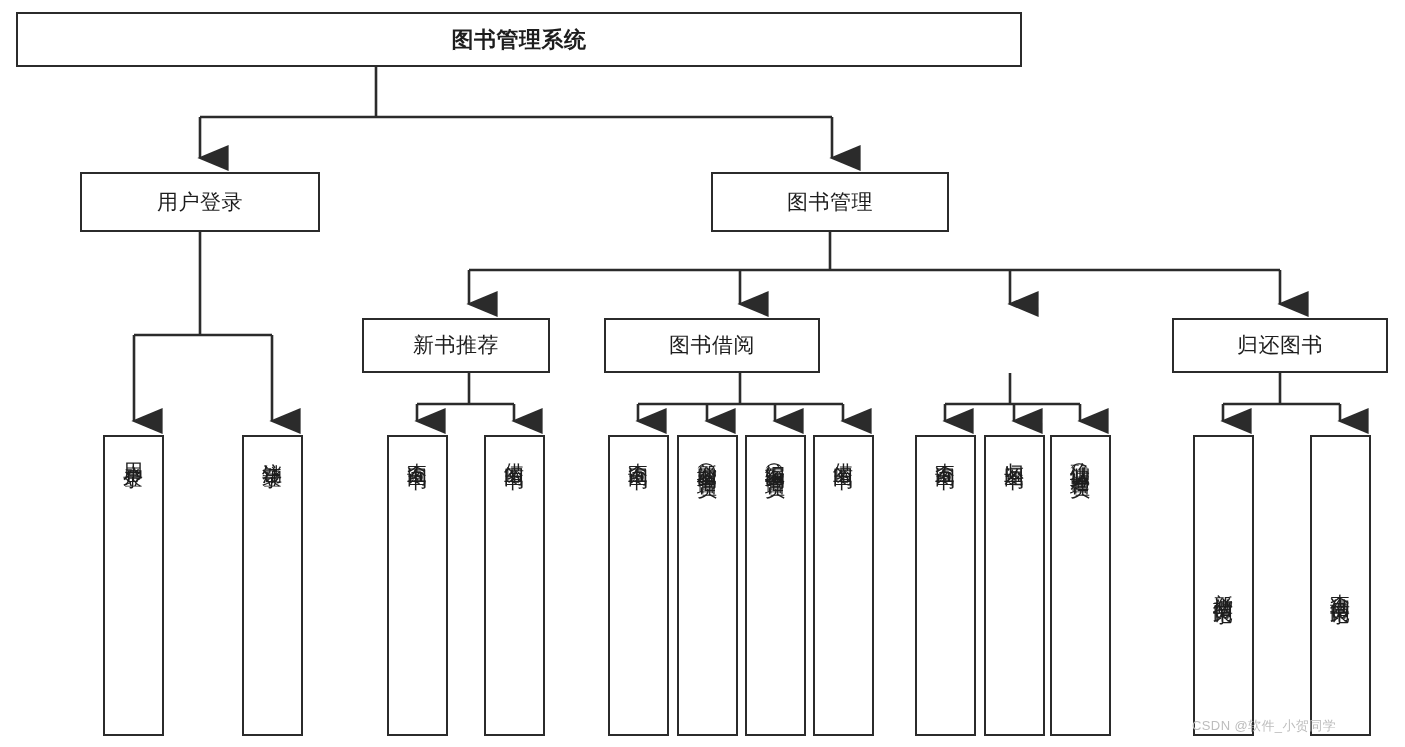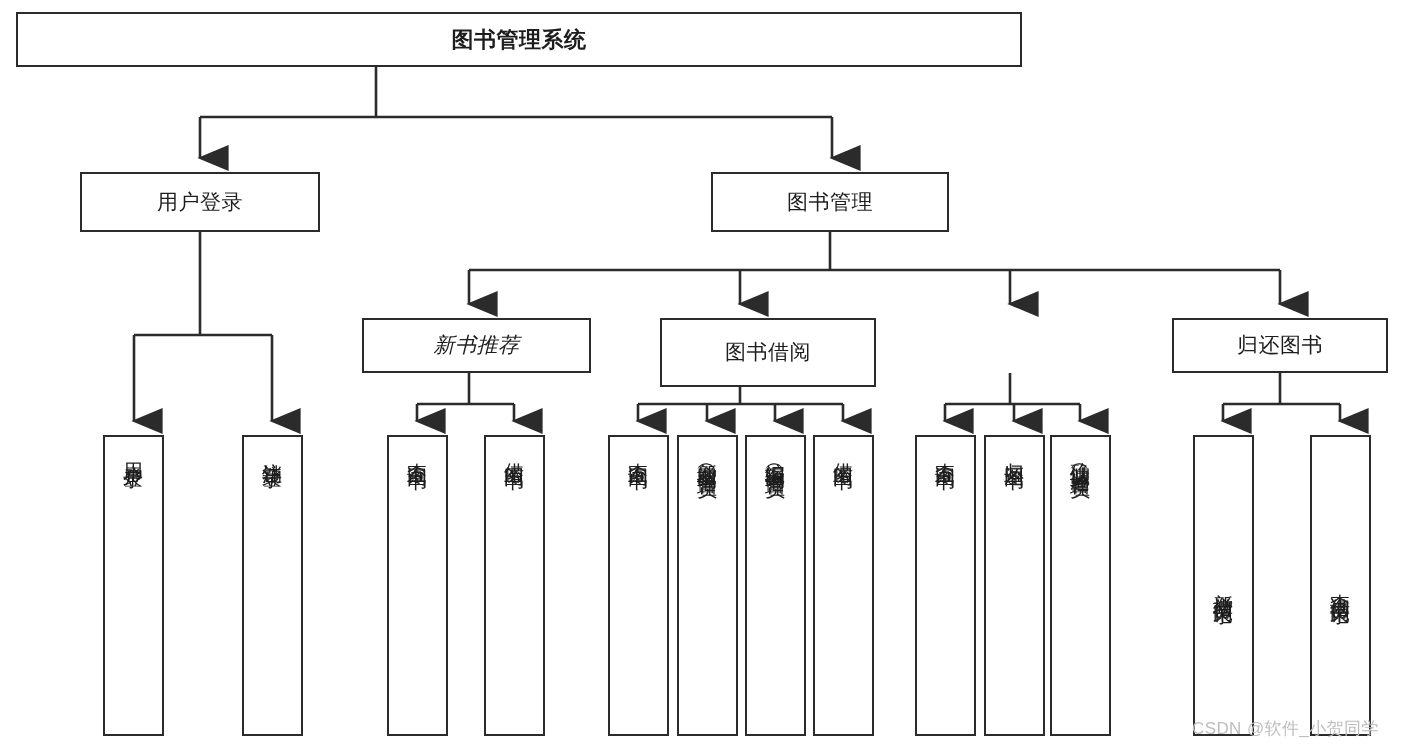--- a/index.html
+++ b/index.html
@@ -63,21 +63,21 @@
     line-height: 1;
     max-height: 100%;
   }
   .node.vert.centered {
     align-items: center;
     padding-top: 0;
   }
   .watermark {
     position: absolute;
     color: #bdbdbd;
-    font-size: 17px;
+    font-size: 13px;
     letter-spacing: 0.4px;
     white-space: nowrap;
   }
 </style>
 </head>
 <body>
 
 <div id="canvas">
 
   <svg id="wires" viewBox="0 0 1405 747">
@@ -134,24 +134,24 @@
     <span class="node-label">图书管理系统</span>
   </div>
 
   <div class="node horiz" style="left: 80px; top: 172px; width: 240px; height: 60px;">
     <span class="node-label">用户登录</span>
   </div>
   <div class="node horiz" style="left: 711px; top: 172px; width: 238px; height: 60px;">
     <span class="node-label">图书管理</span>
   </div>
 
-  <div class="node horiz" style="left: 362px; top: 318px; width: 229px; height: 55px; font-style: italic;">
+  <div class="node horiz" style="left: 362px; top: 318px; width: 188px; height: 55px;">
     <span class="node-label">新书推荐</span>
   </div>
-  <div class="node horiz" style="left: 660px; top: 318px; width: 216px; height: 69px;">
+  <div class="node horiz" style="left: 604px; top: 318px; width: 216px; height: 55px;">
     <span class="node-label">图书借阅</span>
   </div>
   <div class="node horiz" style="left: 1172px; top: 318px; width: 216px; height: 55px;">
     <span class="node-label">归还图书</span>
   </div>
 
   <div class="node vert" style="left: 103px; top: 435px; width: 61px; height: 301px;">
     <span class="node-label">用户登录</span>
   </div>
   <div class="node vert" style="left: 242px; top: 435px; width: 61px; height: 301px;">

